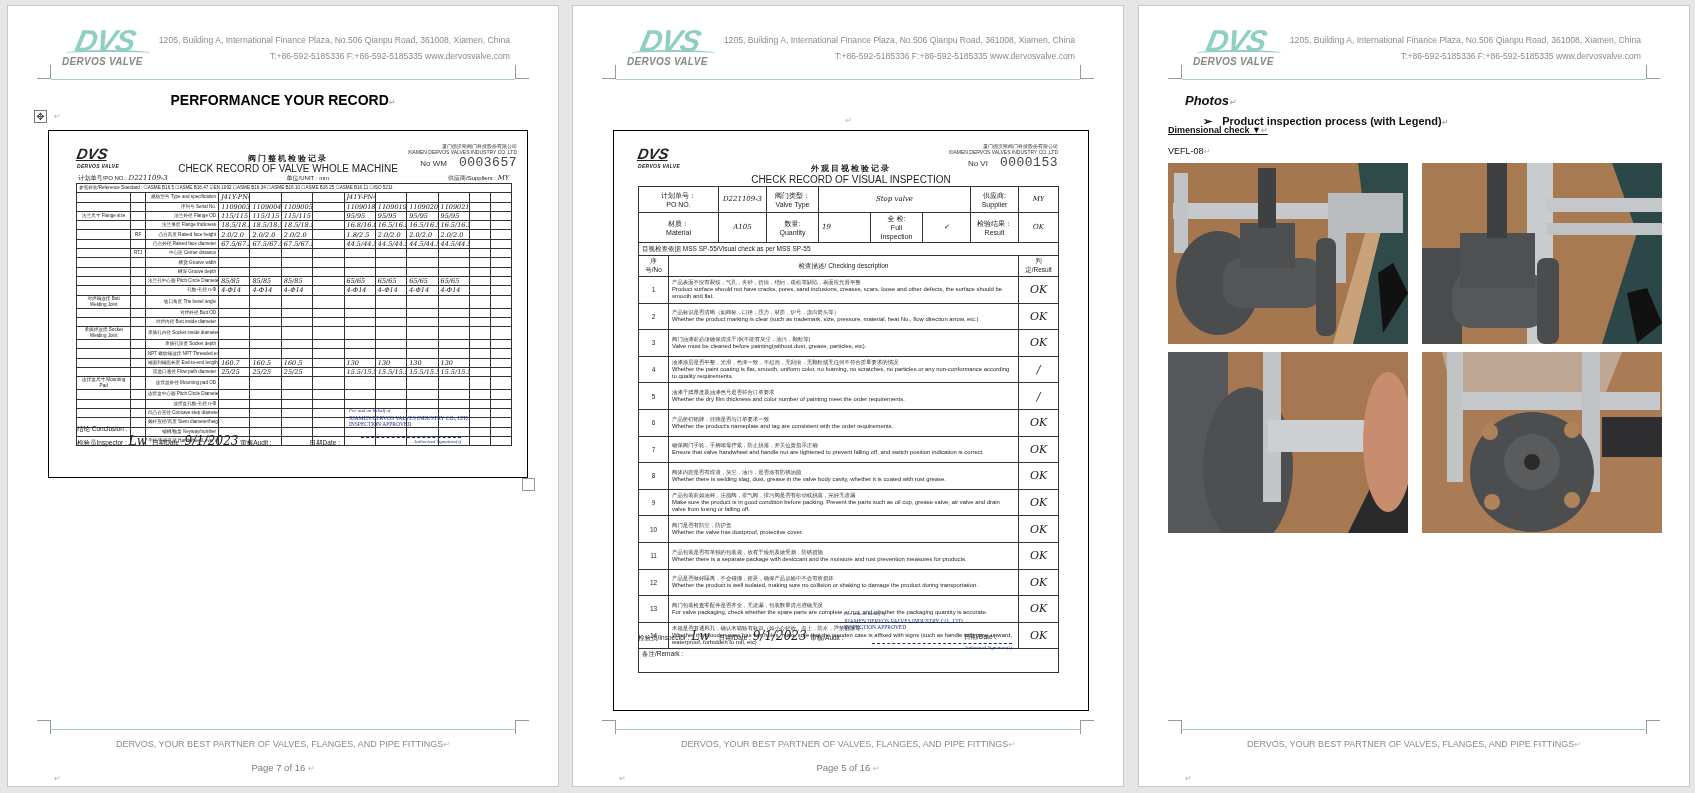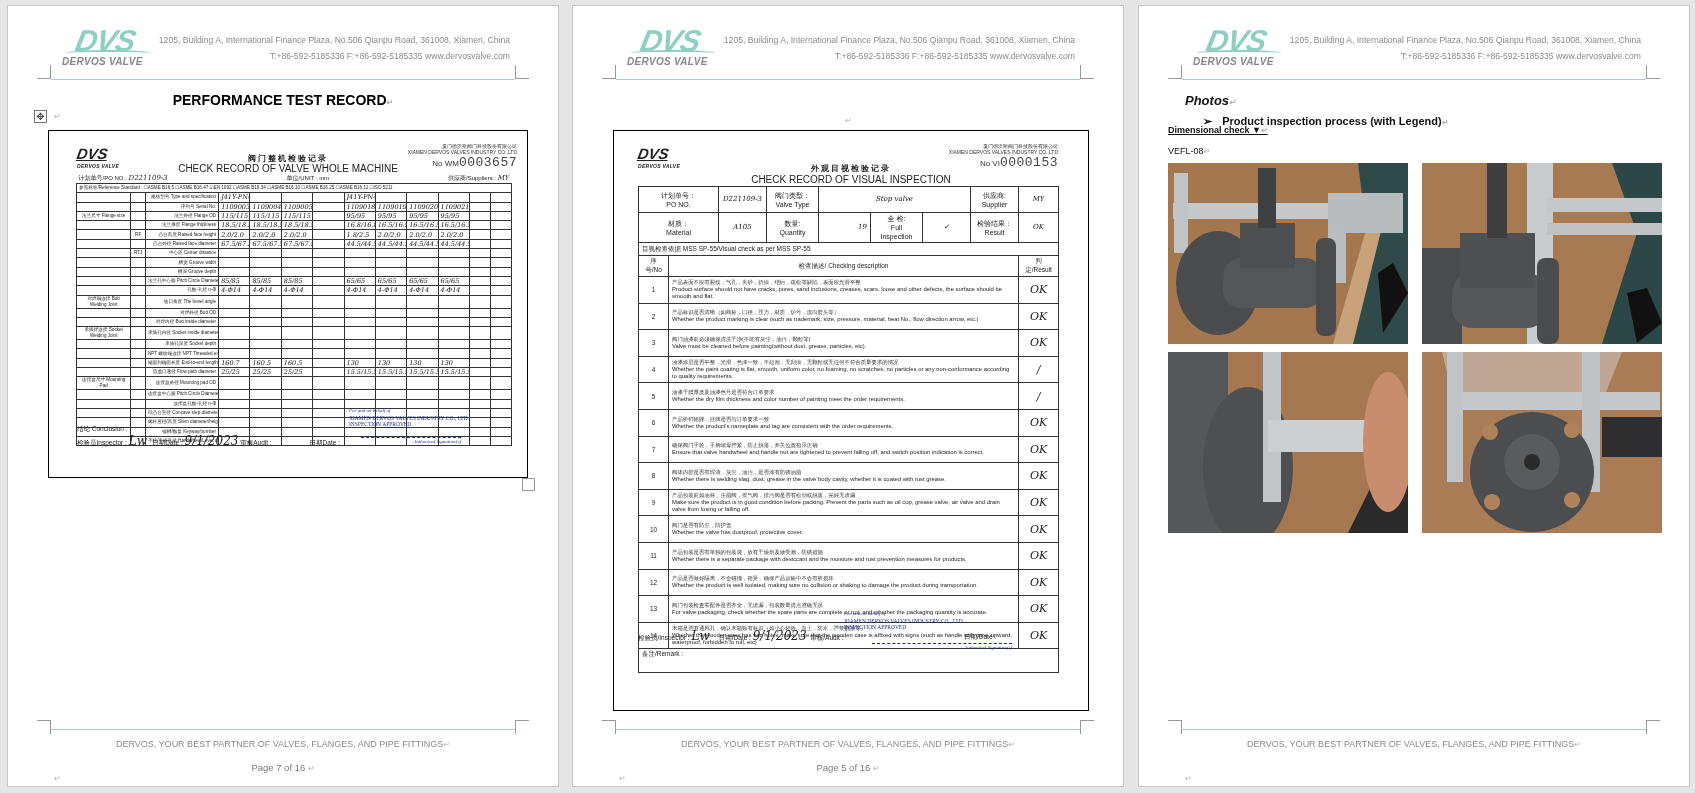--- a/index.html
+++ b/index.html
@@ -29,21 +29,21 @@
 
   
   .scan { position: absolute; border: 1px solid #000; background: #fff; overflow: hidden; }
   #p1 .scan { left: 40px; top: 124px; width: 480px; height: 348px; }
   #p2 .scan { left: 40px; top: 124px; width: 476px; height: 581px; }
   .s-logo { position: absolute; font-style: italic; font-weight: bold; color: #222; }
   .s-logo .m { font-size: 15px; text-decoration: underline; transform: skewX(-10deg); display: inline-block; }
   .s-logo .t { display: block; font-size: 5px; letter-spacing: 0.3px; }
   .s-co { position: absolute; text-align: right; font-size: 5px; line-height: 6px; color: #333; }
   .s-no { position: absolute; font-size: 8px; color: #333; }
-  .s-no b { font-family: "Liberation Mono", monospace; font-weight: normal; font-size: 13px; letter-spacing: 0.5px; color: #444; }
+  .s-no b { font-family: "Liberation Mono", monospace; font-weight: normal; font-size: 13px; letter-spacing: 0.5px; color: #444; margin-left: 12px; }
   .s-title-cn { position: absolute; left: 0; right: 0; text-align: center; font-size: 8px; font-weight: bold; letter-spacing: 2px; color: #222; }
   .s-title-en { position: absolute; left: 0; right: 0; text-align: center; font-size: 10px; font-weight: normal; color: #222; }
 
   table.ft { position: absolute; border-collapse: collapse; font-size: 4.6px; color: #222; table-layout: fixed; }
   table.ft td { border: 0.6px solid #333; padding: 0 2px; height: 9.3px; line-height: 8px; white-space: nowrap; overflow: hidden; }
   table.ft td.hw { font-family: "DejaVu Serif", serif; font-style: italic; font-size: 6.5px; color: #111; }
   table.ft td.lbl { text-align: right; }
   table.ft td.grp { text-align: center; white-space: normal; line-height: 6px; }
 
   table.vt { position: absolute; border-collapse: collapse; color: #222; table-layout: fixed; }
@@ -88,21 +88,21 @@
     <span class="logo-text">DERVOS VALVE</span>
   </div>
   <div class="hdr-addr">
     <div>1205, Building A, International Finance Plaza, No.506 Qianpu Road, 361008, Xiamen, China</div>
     <div>T:+86-592-5185336   F:+86-592-5185335   www.dervosvalve.com</div>
   </div>
   <div class="crop tl"></div>
     <div class="crop tr"></div>
   <div class="hdr-line"></div>
 
-  <div class="doc-title"><span>PERFORMANCE TEST RECORD</span><span class="pm">↵</span></div>
+  <div class="doc-title"><span>PERFORMANCE YOUR RECORD</span><span class="pm">↵</span></div>
   <div class="move-handle">✥</div>
   <span class="pm-abs" style="left:46px;top:106px">↵</span>
 
   <div class="scan">
     <div class="s-logo" style="left:28px;top:14px"><span class="m">DVS</span><span class="t">DERVOS VALVE</span></div>
     <div class="s-co" style="right:10px;top:12px;width:140px">
       <div>厦门德沃斯阀门科技股份有限公司</div>
         <div>XIAMEN DERVOS VALVES INDUSTRY CO.,LTD</div>
     </div>
     <div class="s-no" style="right:10px;top:24px"><span>No WM</span><b>0003657</b></div>
@@ -592,21 +592,21 @@
           <td class="hw">D221109-3</td>
           <td><span>阀门类型：</span><br><span>Valve Type</span></td>
           <td class="hw" colspan="3">Stop valve</td>
           <td><span>供应商:</span><br><span>Supplier</span></td>
           <td class="hw">MY</td>
         </tr>
         <tr class="hd">
           <td colspan="2"><span>材质：</span><br><span>Material</span></td>
           <td class="hw">A105</td>
           <td><span>数量:</span><br><span>Quantity</span></td>
-          <td class="hw" style="text-align:right">19</td>
+          <td class="hw" style="text-align:left">19</td>
           <td><span>全 检:</span><br><span>Full Inspection</span></td>
           <td class="hw" style="text-align:center">✓</td>
           <td><span>检验结果：</span><br><span>Result</span></td>
           <td class="hw" style="text-align:center">OK</td>
         </tr>
         <tr class="basis">
             <td colspan="9">目视检查依据 MSS SP-55/Visual check as per  MSS SP-55</td>
           </tr>
         <tr class="colh">
           <td>序号/No</td>

